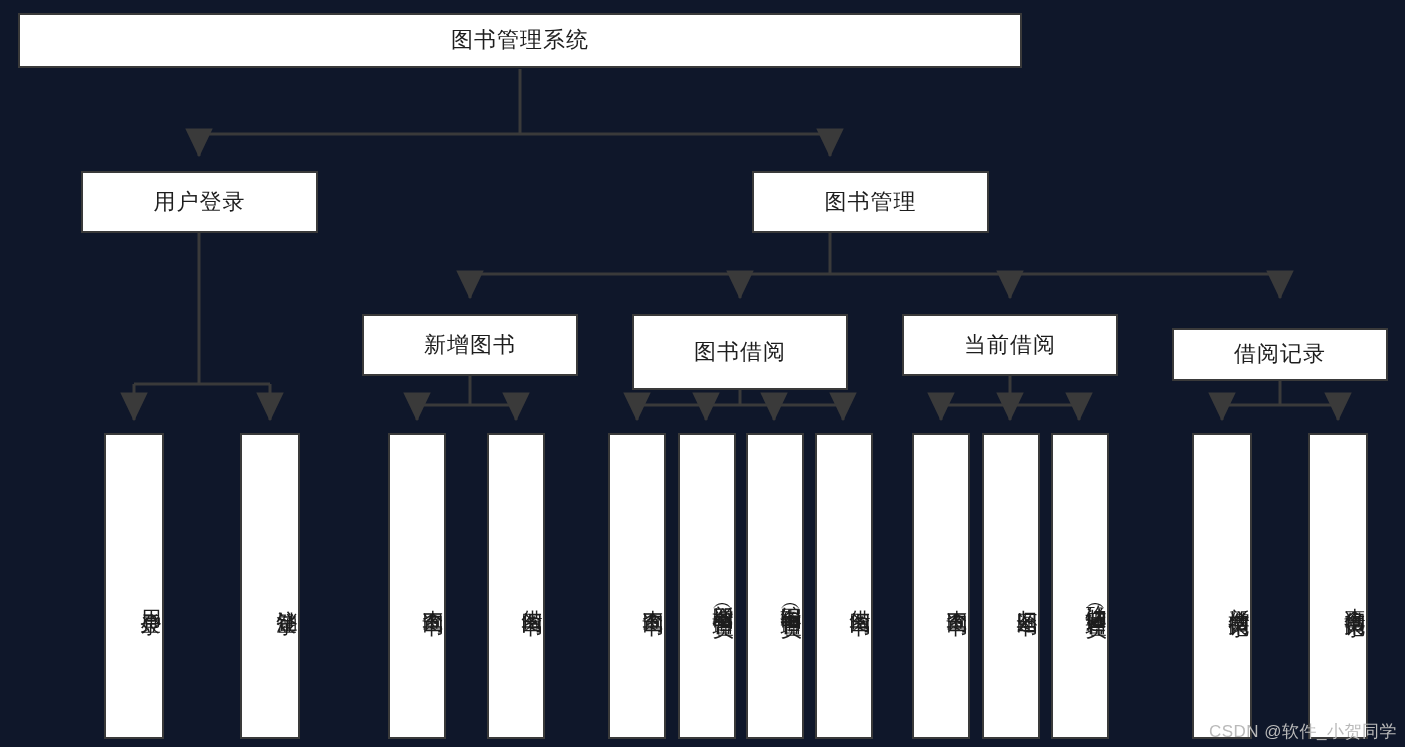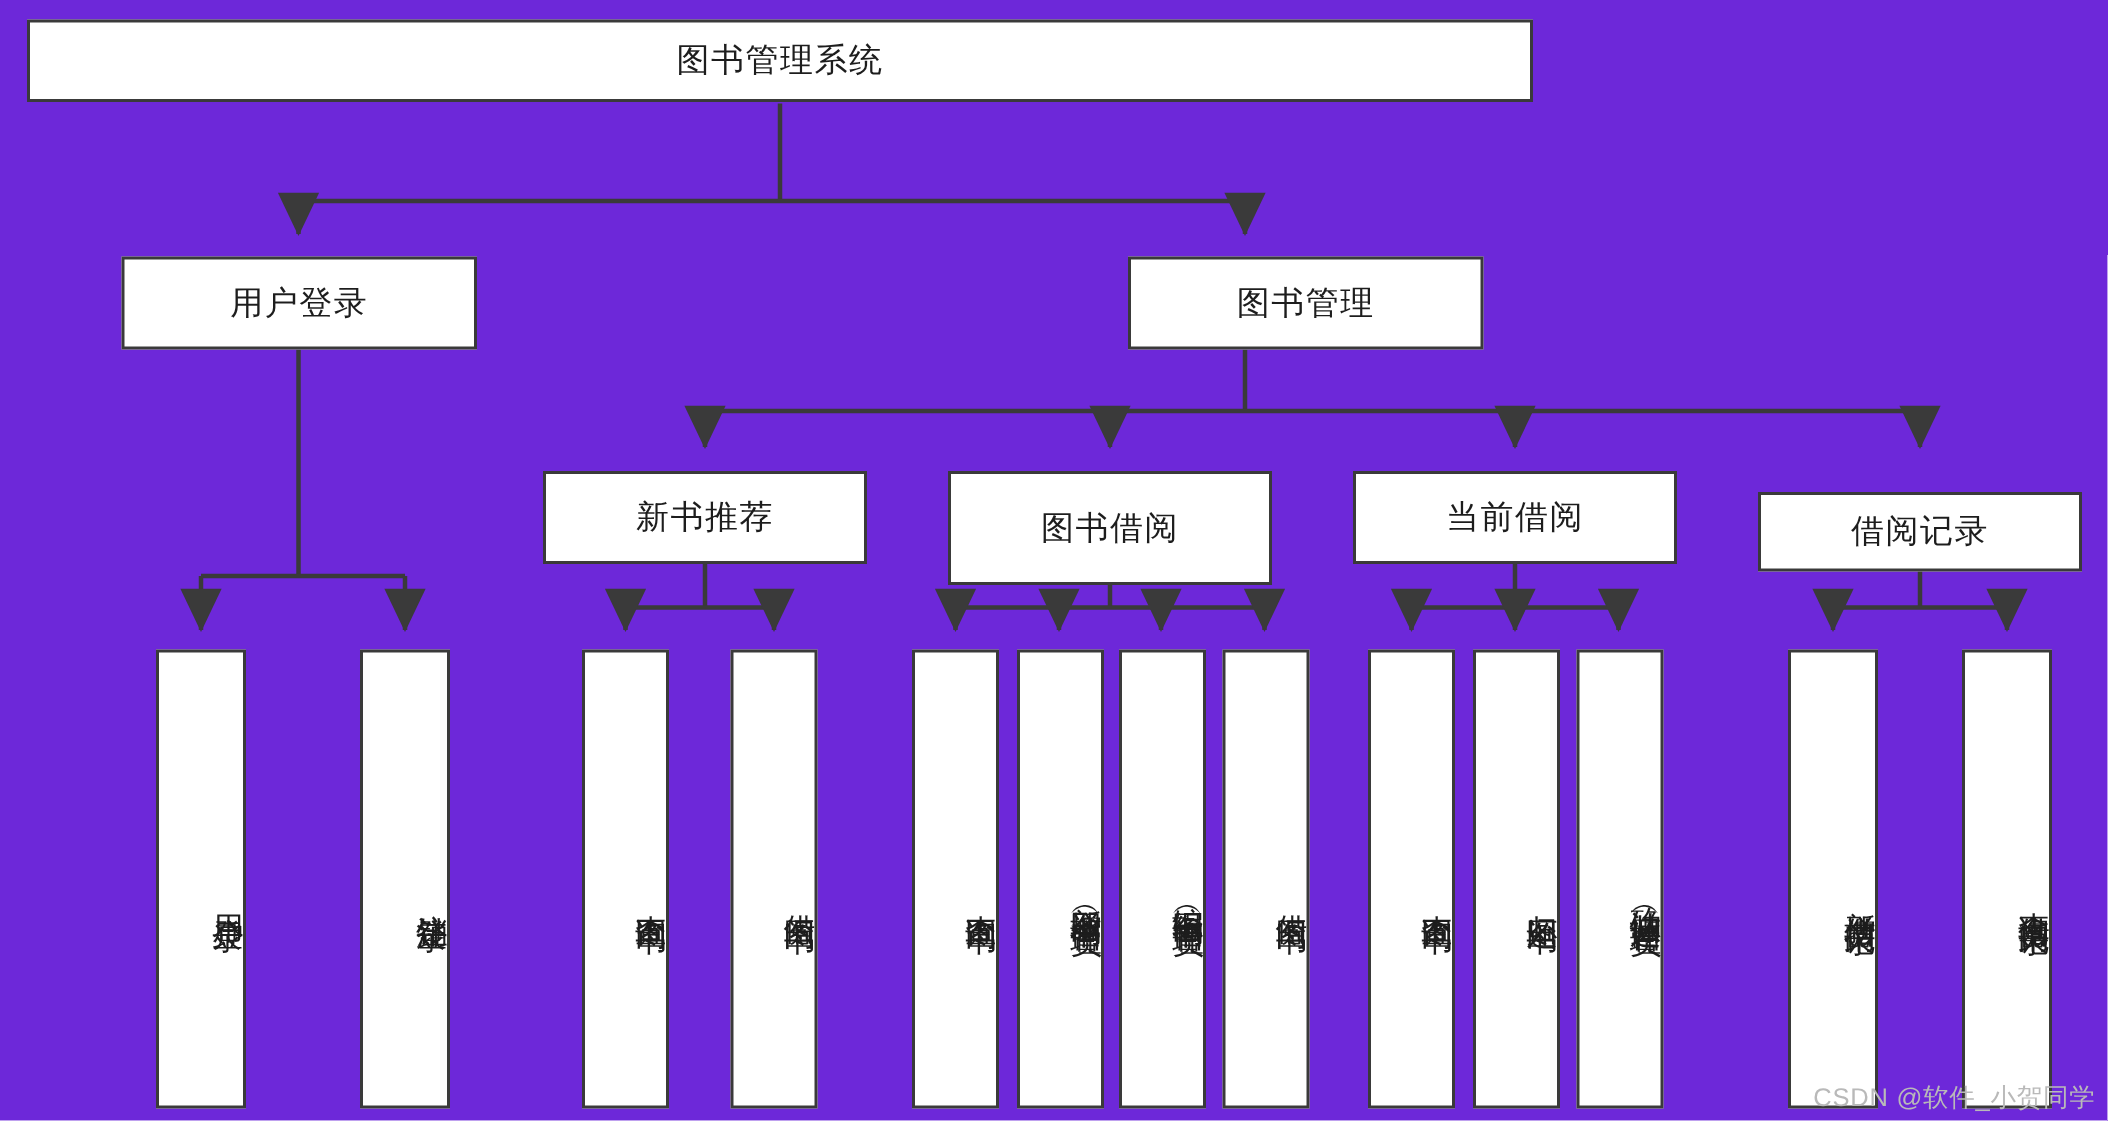--- a/index.html
+++ b/index.html
@@ -8,21 +8,21 @@
     padding: 0;
     background: #ffffff;
   }
   body {
     font-family: "Liberation Sans", "DejaVu Sans", sans-serif;
   }
   #canvas {
     position: relative;
     width: 1405px;
     height: 747px;
-    background: #6d28d9;
+    background: #0f172a;
     overflow: hidden;
   }
   #edges {
     position: absolute;
     left: 0;
     top: 0;
     width: 1405px;
     height: 747px;
     pointer-events: none;
   }
@@ -136,21 +136,21 @@
   </div>
 
   <div class="node horiz" style="left:81px; top:171px; width:237px; height:62px;">
     <span>用户登录</span>
   </div>
   <div class="node horiz" style="left:711px; top:171px; width:237px; height:62px;margin-left:41px;">
     <span>图书管理</span>
   </div>
 
   <div class="node horiz" style="left:362px; top:314px; width:216px; height:62px;">
-    <span>新书推荐</span>
+    <span>新增图书</span>
   </div>
   <div class="node horiz" style="left:632px; top:314px; width:216px; height:76px;">
     <span>图书借阅</span>
   </div>
   <div class="node horiz" style="left:902px; top:314px; width:216px; height:62px;">
     <span>当前借阅</span>
   </div>
   <div class="node horiz" style="left:1172px; top:328px; width:216px; height:53px;">
     <span>借阅记录</span>
   </div>

